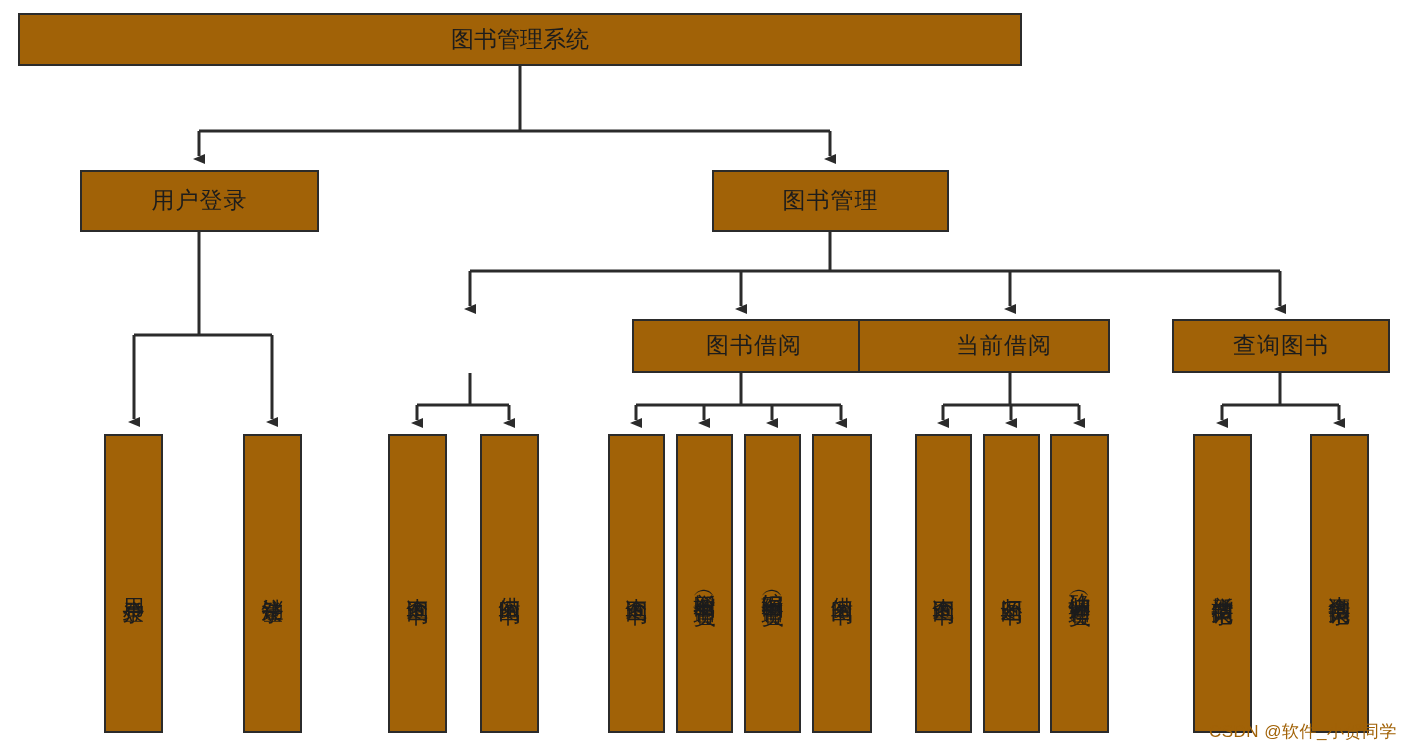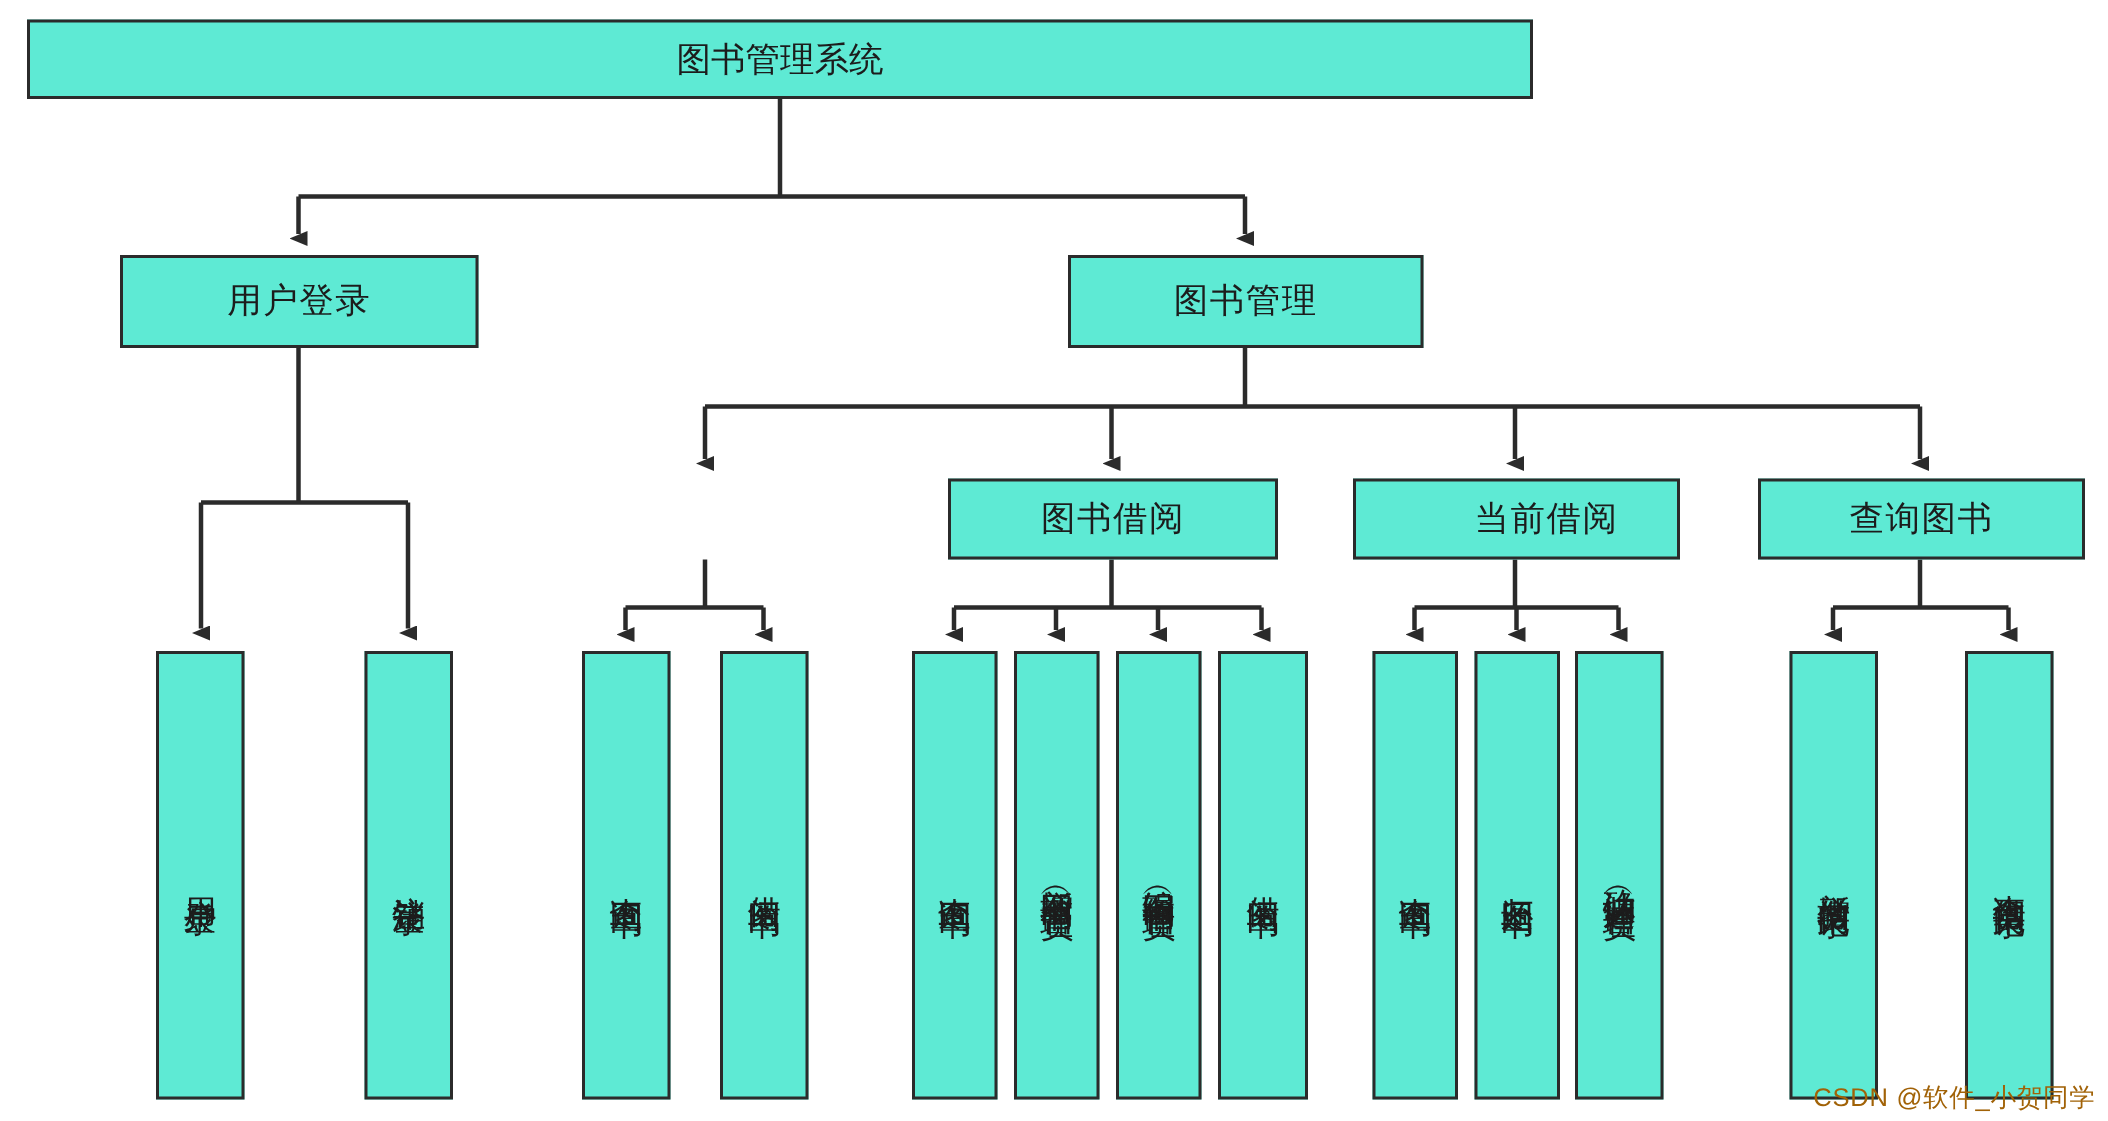--- a/index.html
+++ b/index.html
@@ -22,21 +22,21 @@
     left: 0;
     top: 0;
     width: 1405px;
     height: 747px;
     pointer-events: none;
   }
   .node {
     position: absolute;
     box-sizing: border-box;
     border: 2px solid #2b2b2b;
-    background: #5eead4;
+    background: #a16207;
     color: #1c1c1c;
     display: flex;
     align-items: center;
     justify-content: center;
     text-align: center;
   }
   .node.h {
     font-size: 23px;
     letter-spacing: 1px;
     line-height: 1.1;
@@ -128,25 +128,25 @@
 
   <div class="node h" style="left:80px; top:170px; width:239px; height:62px;">
     <span>用户登录</span>
   </div>
 
   <div class="node h" style="left:712px; top:170px; width:237px; height:62px;">
     <span>图书管理</span>
   </div>
 
 
-  <div class="node h" style="left:632px; top:319px; width:220px; height:54px;">
+  <div class="node h" style="left:632px; top:319px; width:244px; height:54px;">
     <span>图书借阅</span>
   </div>
 
-  <div class="node h" style="left:902px; top:319px; width:218px; height:54px;padding-left:40px;">
+  <div class="node h" style="left:858px; top:319px; width:252px; height:54px;padding-left:40px;">
     <span>当前借阅</span>
   </div>
 
   <div class="node h" style="left:1172px; top:319px; width:218px; height:54px;">
     <span>查询图书</span>
   </div>
 
   <div class="node v" style="left:104px; top:434px; width:59px; height:299px;">
     <span class="vtext">用户登录</span>
   </div>

